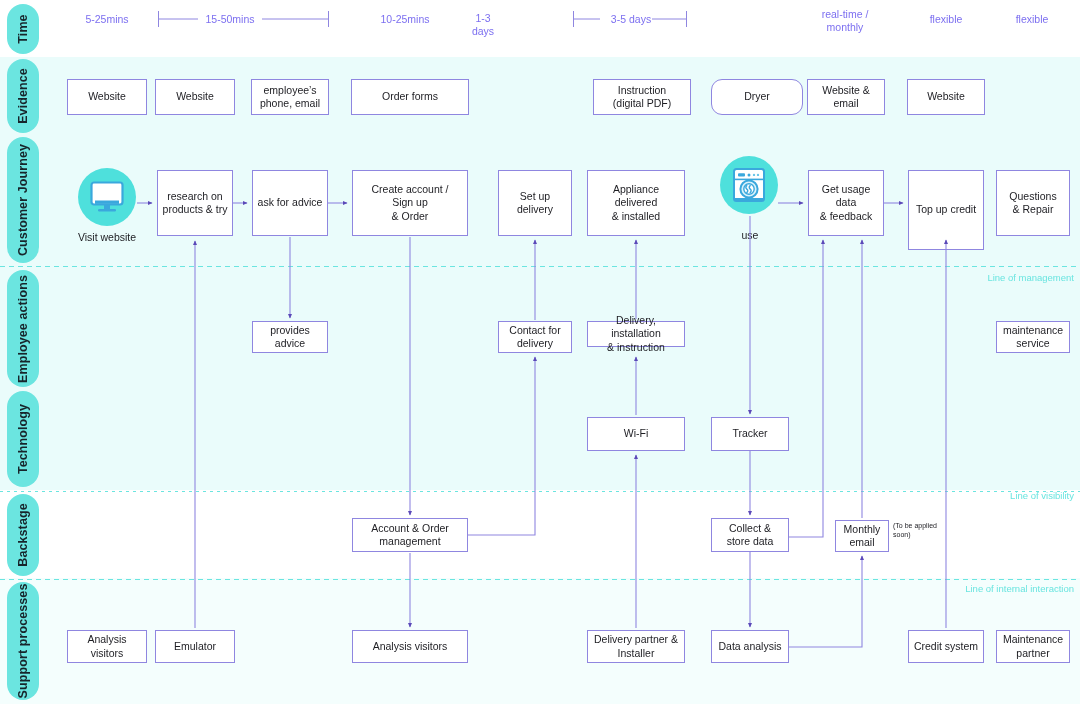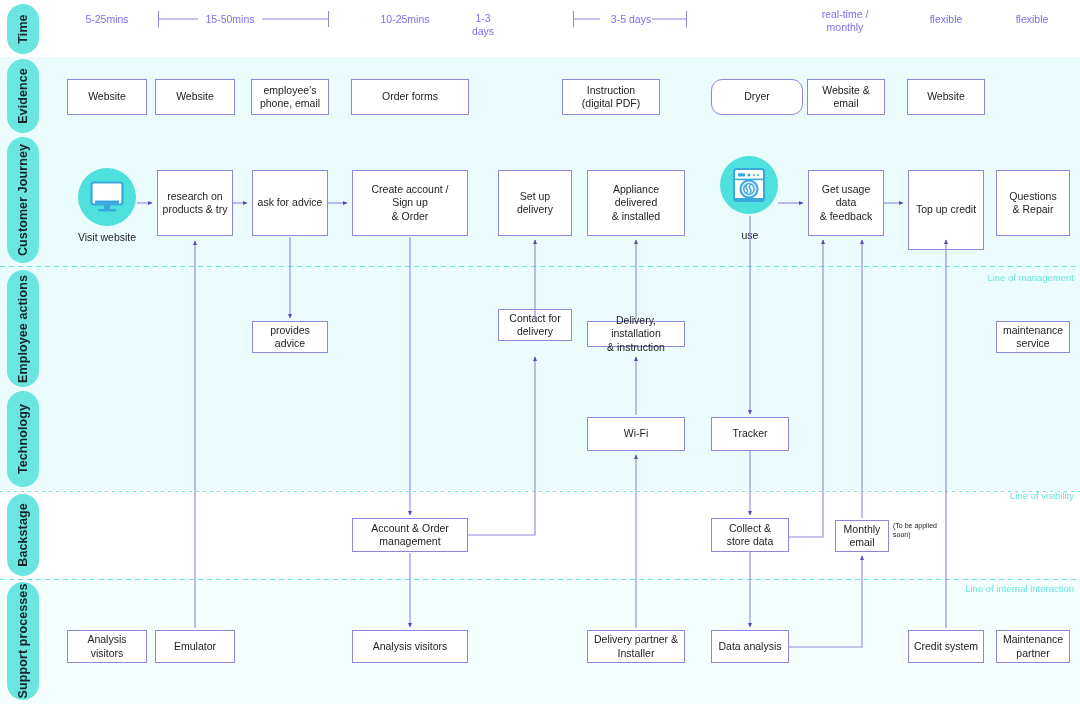--- a/index.html
+++ b/index.html
@@ -131,21 +131,21 @@
       <line x1="573" y1="19" x2="600" y2="19"></line>
       <line x1="652" y1="19" x2="686" y2="19"></line>
       <line x1="686.5" y1="11" x2="686.5" y2="27"></line>
     </g>
   </svg>
 
   <div class="box" style="left:67px;top:79px;width:80px;height:36px;">Website</div>
   <div class="box" style="left:155px;top:79px;width:80px;height:36px;">Website</div>
   <div class="box" style="left:251px;top:79px;width:78px;height:36px;">employee’s<br>phone, email</div>
   <div class="box" style="left:351px;top:79px;width:118px;height:36px;">Order forms</div>
-  <div class="box" style="left:562px;top:79px;width:98px;height:36px;">Instruction<br>(digital PDF)</div>
+  <div class="box" style="left:593px;top:79px;width:98px;height:36px;">Instruction<br>(digital PDF)</div>
   <div class="box" style="left:711px;top:79px;width:92px;height:36px;border-radius:11px;">Dryer</div>
   <div class="box" style="left:807px;top:79px;width:78px;height:36px;">Website &amp;<br>email</div>
   <div class="box" style="left:907px;top:79px;width:78px;height:36px;">Website</div>
 
   <div class="iconCircle" style="left:78px;top:168px;">
     <svg width="36" height="34" viewBox="0 0 36 34">
       <rect x="2.5" y="2.5" width="31" height="22" rx="2.5" fill="#ffffff" stroke="#3aa8dd" stroke-width="2.2"></rect>
       <rect x="6" y="20.5" width="24" height="3.4" fill="#3aa8dd"></rect>
       <rect x="15" y="25" width="6" height="4" fill="#3aa8dd"></rect>
       <rect x="9" y="29" width="18" height="2.6" rx="1.3" fill="#3aa8dd"></rect>
@@ -174,21 +174,21 @@
   <div class="box" style="left:252px;top:170px;width:76px;height:66px;">ask for advice</div>
   <div class="box" style="left:157px;top:170px;width:76px;height:66px;">research on<br>products &amp; try</div>
   <div class="box" style="left:352px;top:170px;width:116px;height:66px;">Create account /<br>Sign up<br>&amp; Order</div>
   <div class="box" style="left:498px;top:170px;width:74px;height:66px;">Set up<br>delivery</div>
   <div class="box" style="left:587px;top:170px;width:98px;height:66px;">Appliance<br>delivered<br>&amp; installed</div>
   <div class="box" style="left:808px;top:170px;width:76px;height:66px;">Get usage data<br>&amp; feedback</div>
   <div class="box" style="left:908px;top:170px;width:76px;height:80px;">Top up credit</div>
   <div class="box" style="left:996px;top:170px;width:74px;height:66px;">Questions<br>&amp; Repair</div>
 
   <div class="box" style="left:252px;top:321px;width:76px;height:32px;">provides advice</div>
-  <div class="box" style="left:498px;top:309px;width:74px;height:32px;">Contact for<br>delivery</div>
+  <div class="box" style="left:498px;top:321px;width:74px;height:32px;">Contact for<br>delivery</div>
   <div class="box" style="left:587px;top:321px;width:98px;height:26px;">Delivery, installation<br>&amp; instruction</div>
   <div class="box" style="left:996px;top:321px;width:74px;height:32px;">maintenance<br>service</div>
 
   <div class="box" style="left:587px;top:417px;width:98px;height:34px;">Wi-Fi</div>
   <div class="box" style="left:711px;top:417px;width:78px;height:34px;">Tracker</div>
 
   <div class="box" style="left:352px;top:518px;width:116px;height:34px;">Account &amp; Order<br>management</div>
   <div class="box" style="left:711px;top:518px;width:78px;height:34px;">Collect &amp;<br>store data</div>
   <div class="box" style="left:835px;top:520px;width:54px;height:32px;">Monthly<br>email</div>
   <div class="note" style="left:893px;top:522px;width:52px;">(To be applied<br>soon)</div>

